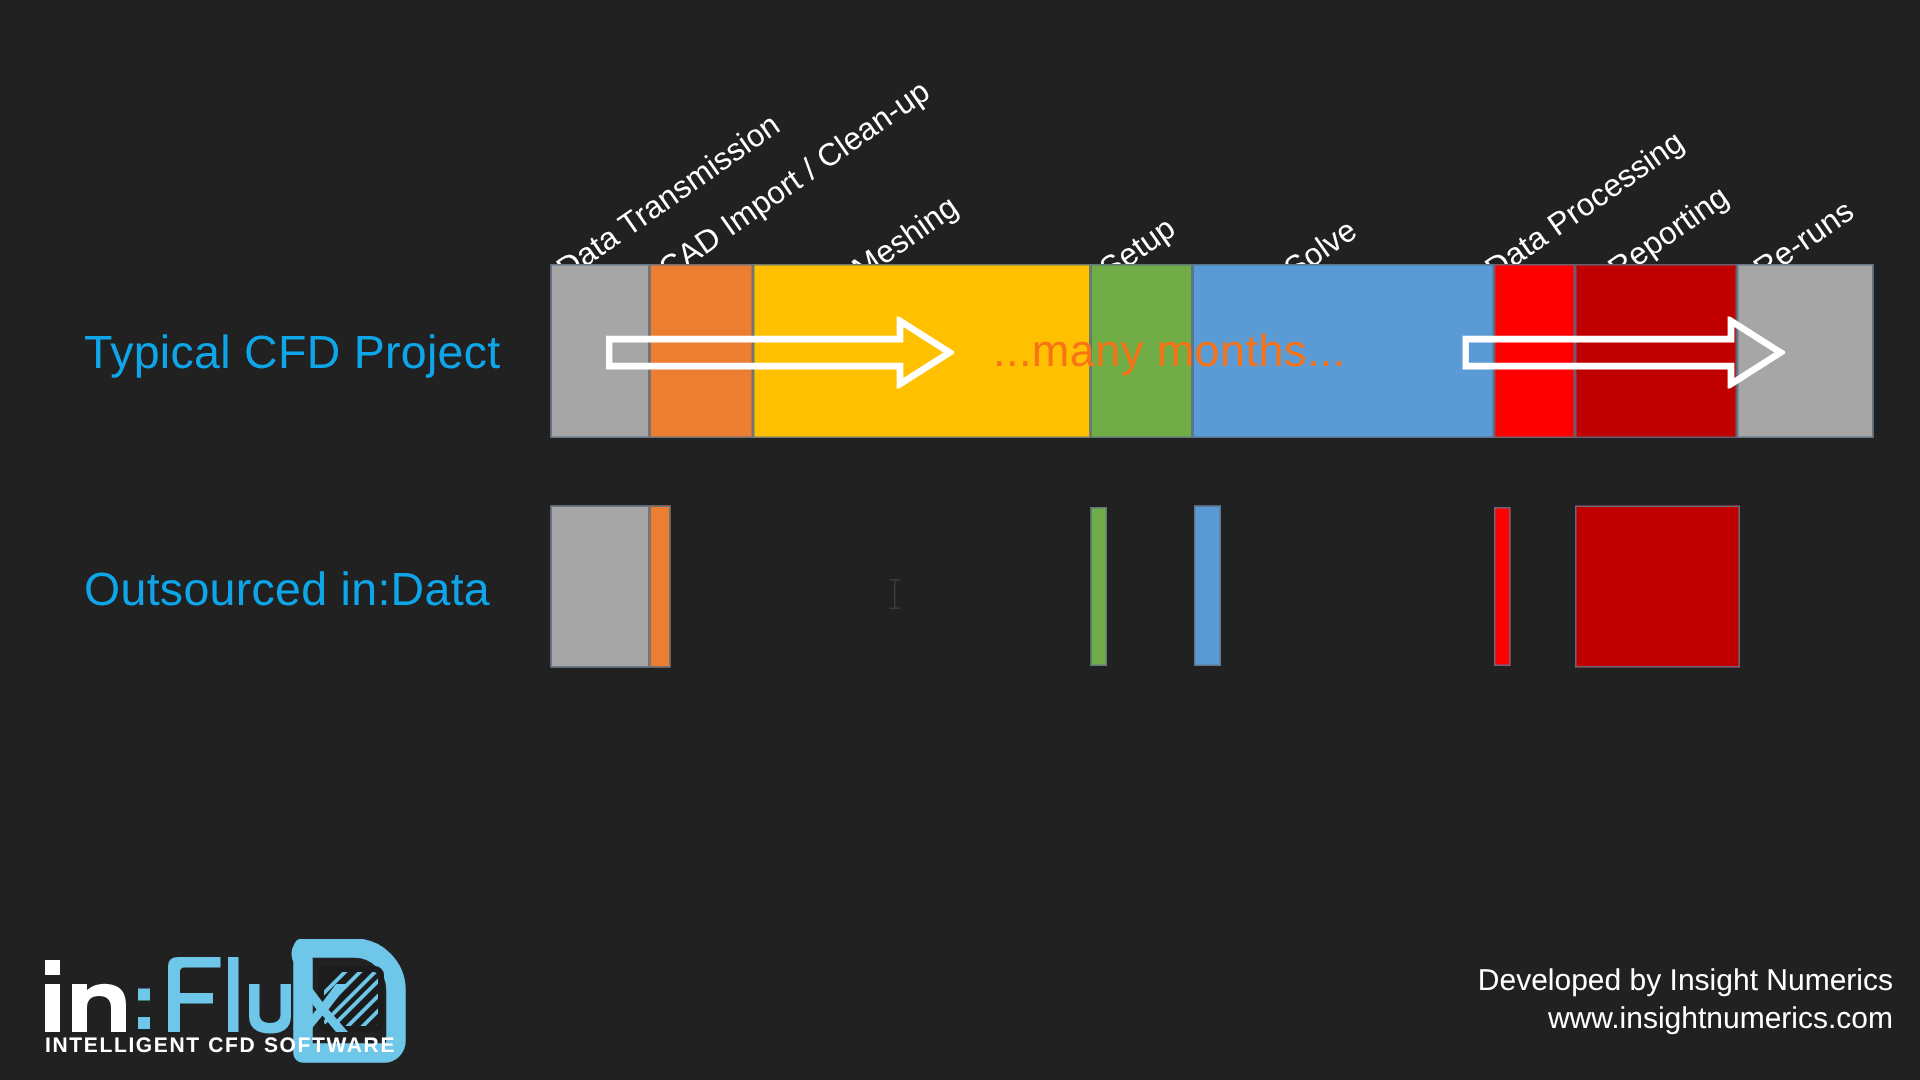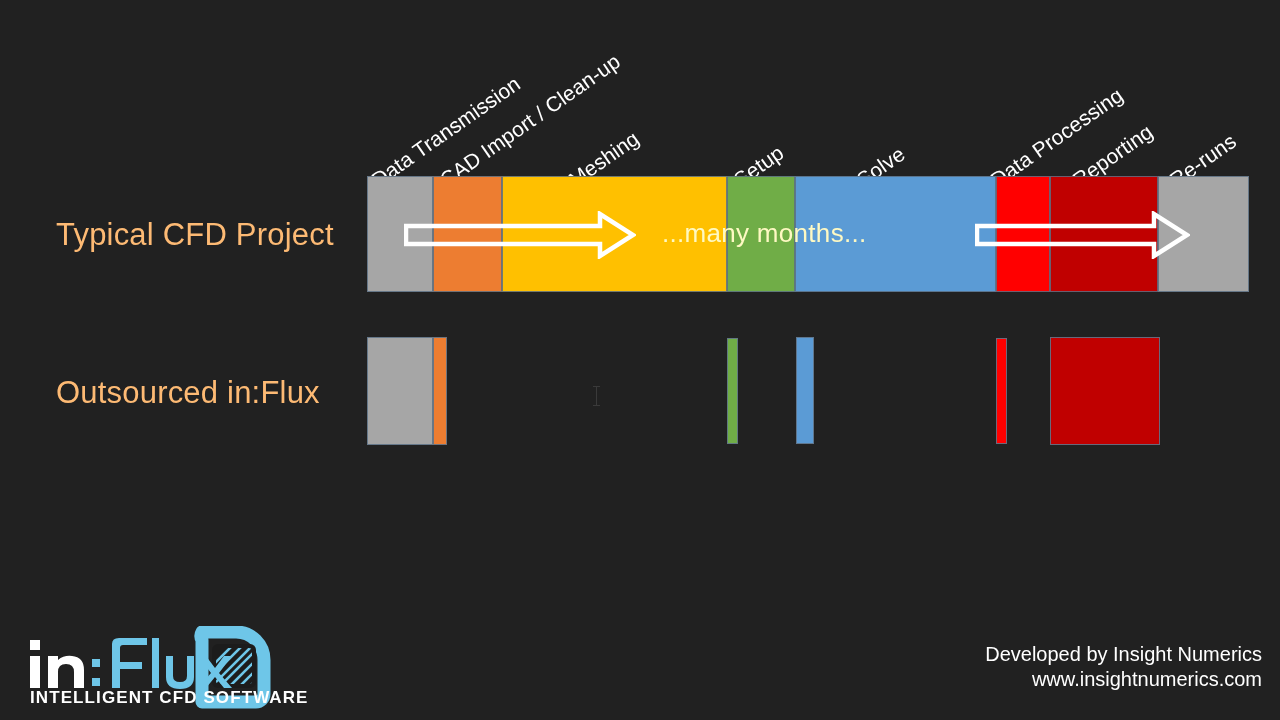--- a/index.html
+++ b/index.html
@@ -26,21 +26,21 @@
     font-weight: 400;
     white-space: nowrap;
     transform-origin: 0 100%;
     transform: rotate(-35deg);
     letter-spacing: 0.1px;
   }
 
   
   .row-label {
     position: absolute;
-    color: #fdba74;
+    color: #0ea5e9;
     font-size: 31px;
     font-weight: 400;
     white-space: nowrap;
     letter-spacing: 0.2px;
   }
 
   
   .bar-track {
     position: absolute;
     box-sizing: border-box;
@@ -54,22 +54,22 @@
   }
   .block {
     position: absolute;
     box-sizing: border-box;
     border: 1px solid rgba(95,115,135,0.9);
   }
 
   
   .bar-caption {
     position: absolute;
-    color: #fef9c3;
-    font-size: 26px;
+    color: #f97316;
+    font-size: 30px;
     white-space: nowrap;
     letter-spacing: 0.3px;
   }
 
   
   .arrow-svg {
     position: absolute;
     pointer-events: none;
   }
 
@@ -89,21 +89,21 @@
     left: 26px;
     top: 626px;
     width: 250px;
     height: 84px;
   }
   .logo-tag {
     position: absolute;
     left: 4px;
     top: 62px;
     color: #ffffff;
-    font-size: 17px;
+    font-size: 14px;
     font-weight: bold;
     letter-spacing: 1.1px;
     white-space: nowrap;
   }
 
   
   #caret {
     position: absolute;
     left: 596px;
     top: 386px;
@@ -154,21 +154,21 @@
   <svg class="arrow-svg" style="left:404px; top:211px;" width="232" height="48" viewBox="0 0 232 48">
     <path d="M2,15 L196,15 L196,3 L229,24 L196,45 L196,33 L2,33 Z" fill="none" stroke="#ffffff" stroke-width="4.5" stroke-linejoin="miter"></path>
   </svg>
 
   <svg class="arrow-svg" style="left:975px; top:211px;" width="215" height="48" viewBox="0 0 215 48">
     <path d="M2,15 L179,15 L179,3 L212,24 L179,45 L179,33 L2,33 Z" fill="none" stroke="#ffffff" stroke-width="4.5" stroke-linejoin="miter"></path>
   </svg>
 
   <div class="bar-caption" style="left:662px; top:218px;">...many months...</div>
 
-  <div class="row-label" style="left:56px; top:375px;">Outsourced in:Flux</div>
+  <div class="row-label" style="left:56px; top:375px;">Outsourced in:Data</div>
 
   <div>
     <div class="block" style="left:367px;  top:337px; width:66px;  height:108px; background:#a6a6a6;"></div>
     <div class="block" style="left:433px;  top:337px; width:14px;  height:108px; background:#ed7d31;"></div>
     <div class="block" style="left:727px;  top:338px; width:11px;  height:106px; background:#70ad47;"></div>
     <div class="block" style="left:796px;  top:337px; width:18px;  height:107px; background:#5b9bd5;"></div>
     <div class="block" style="left:996px;  top:338px; width:11px;  height:106px; background:#ff0000;"></div>
     <div class="block" style="left:1050px; top:337px; width:110px; height:108px; background:#c00000;"></div>
   </div>
 

